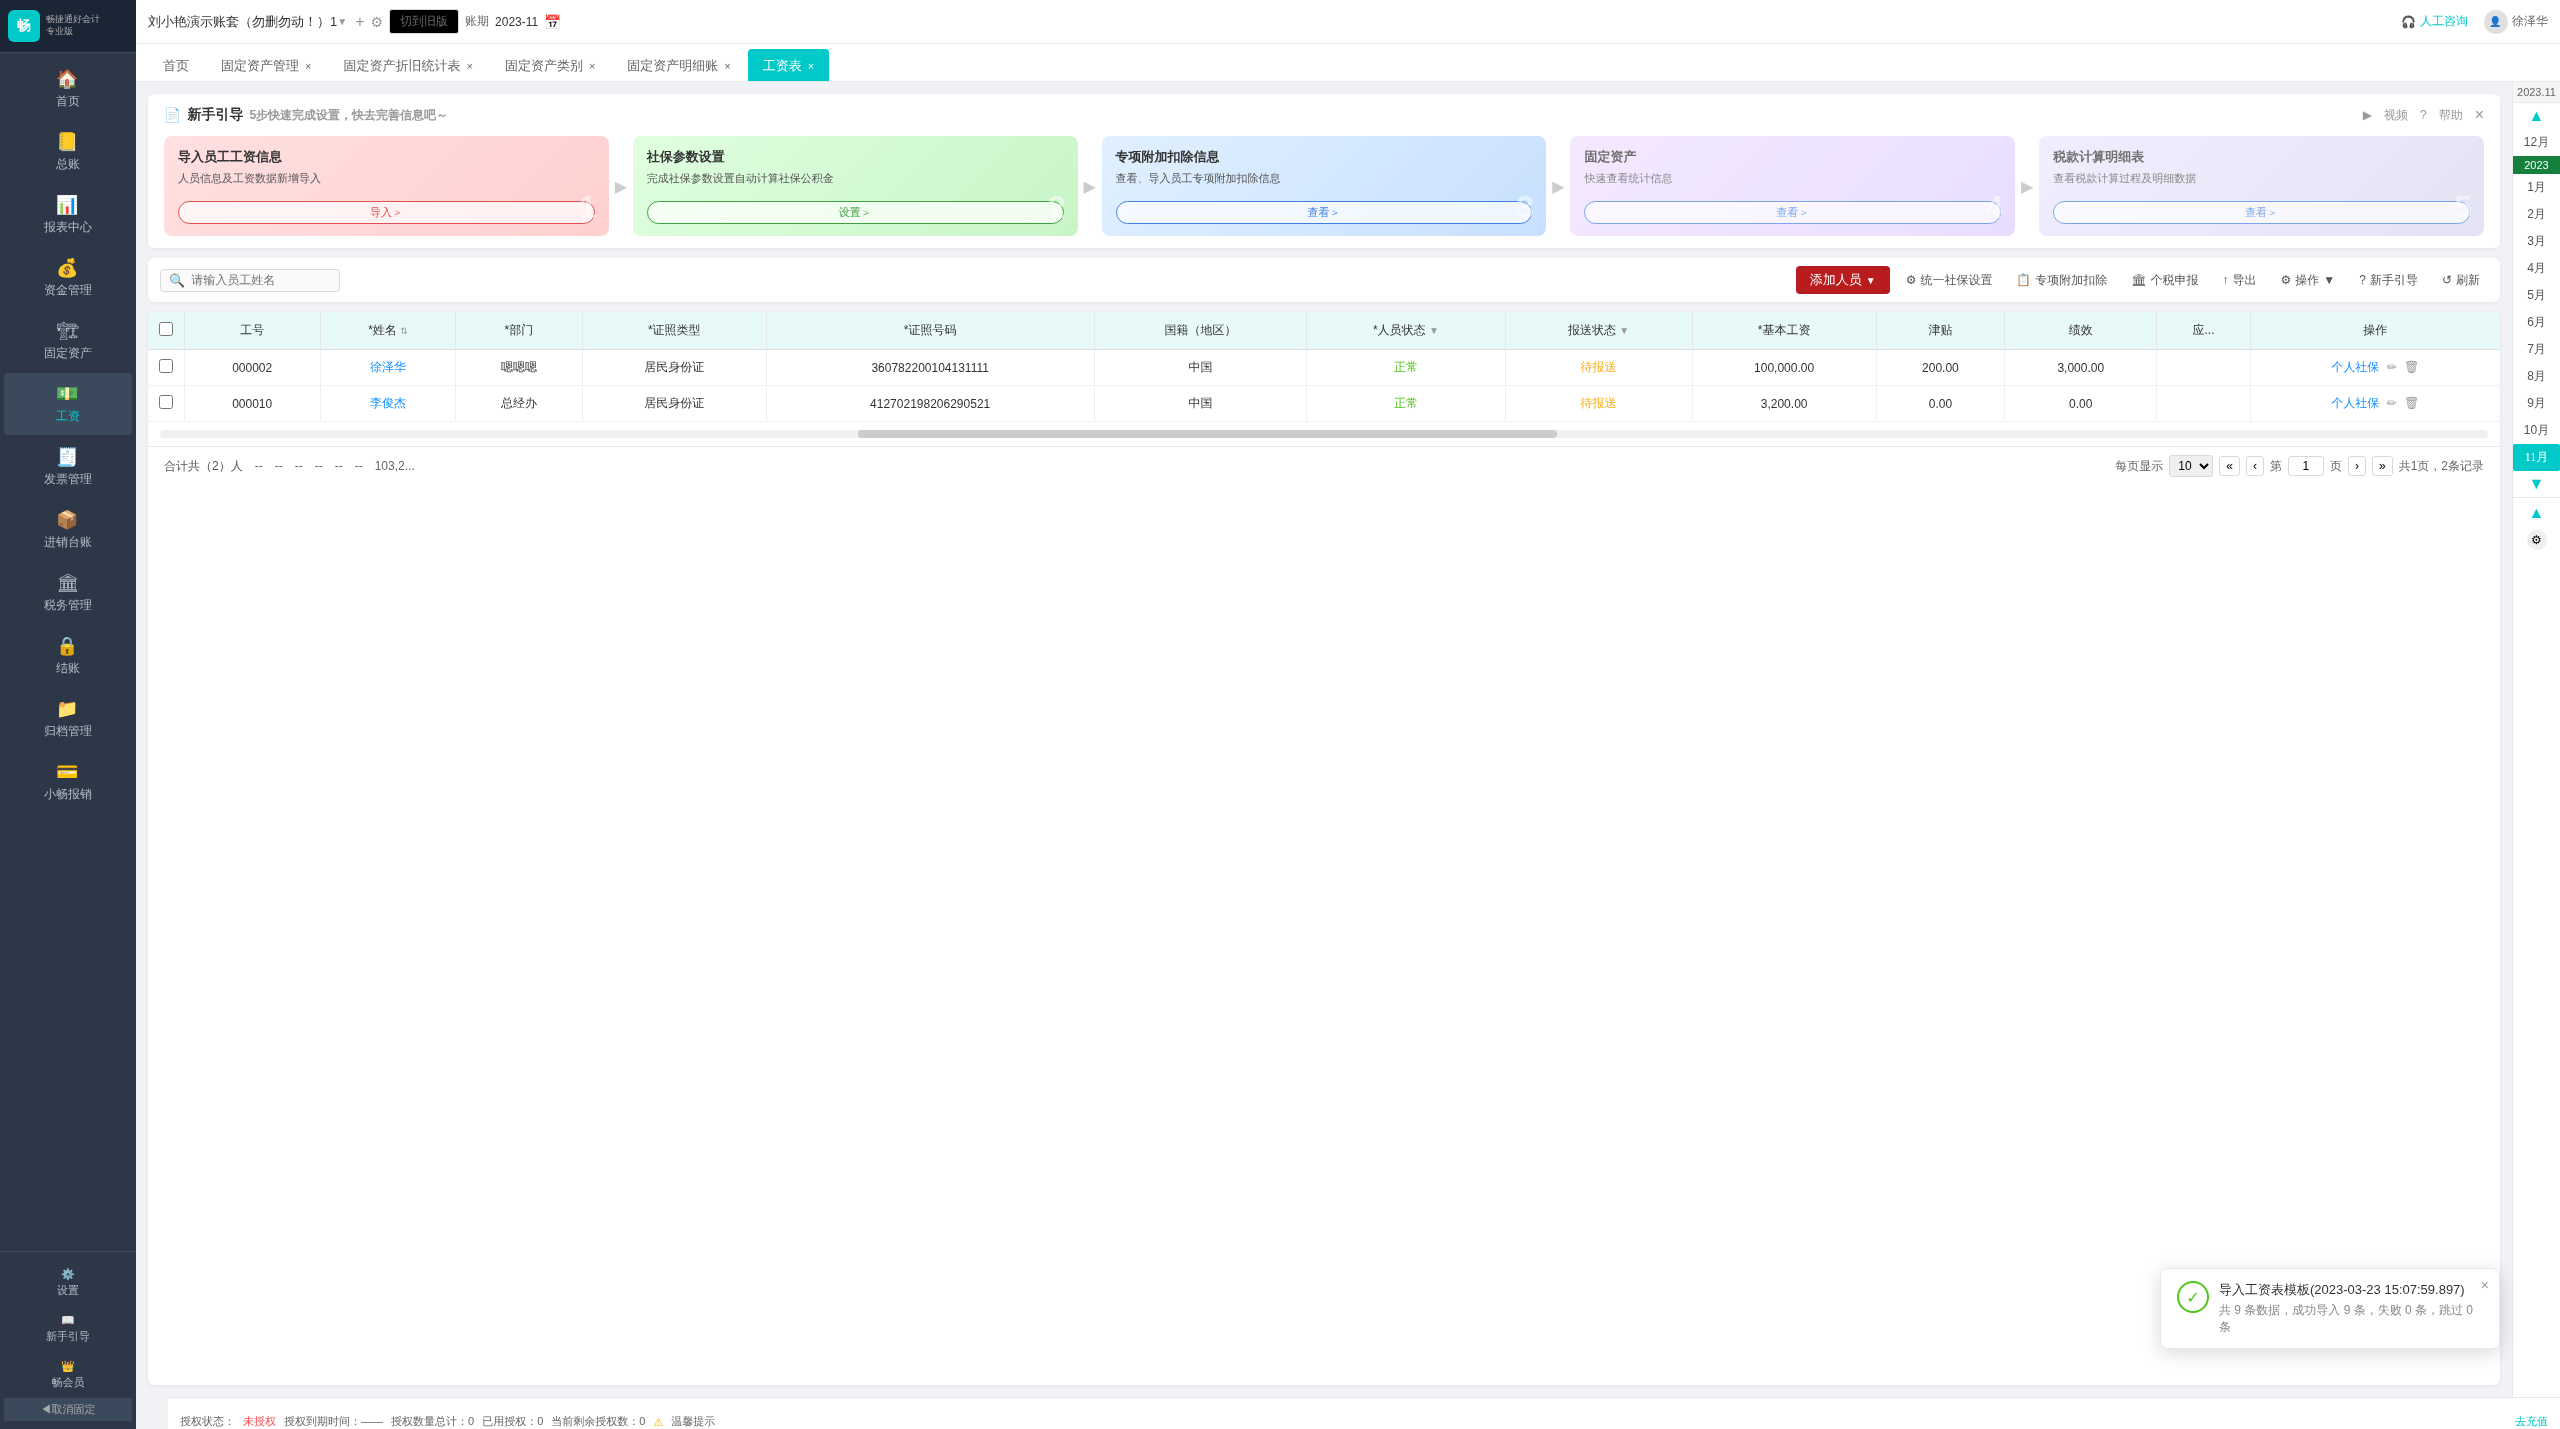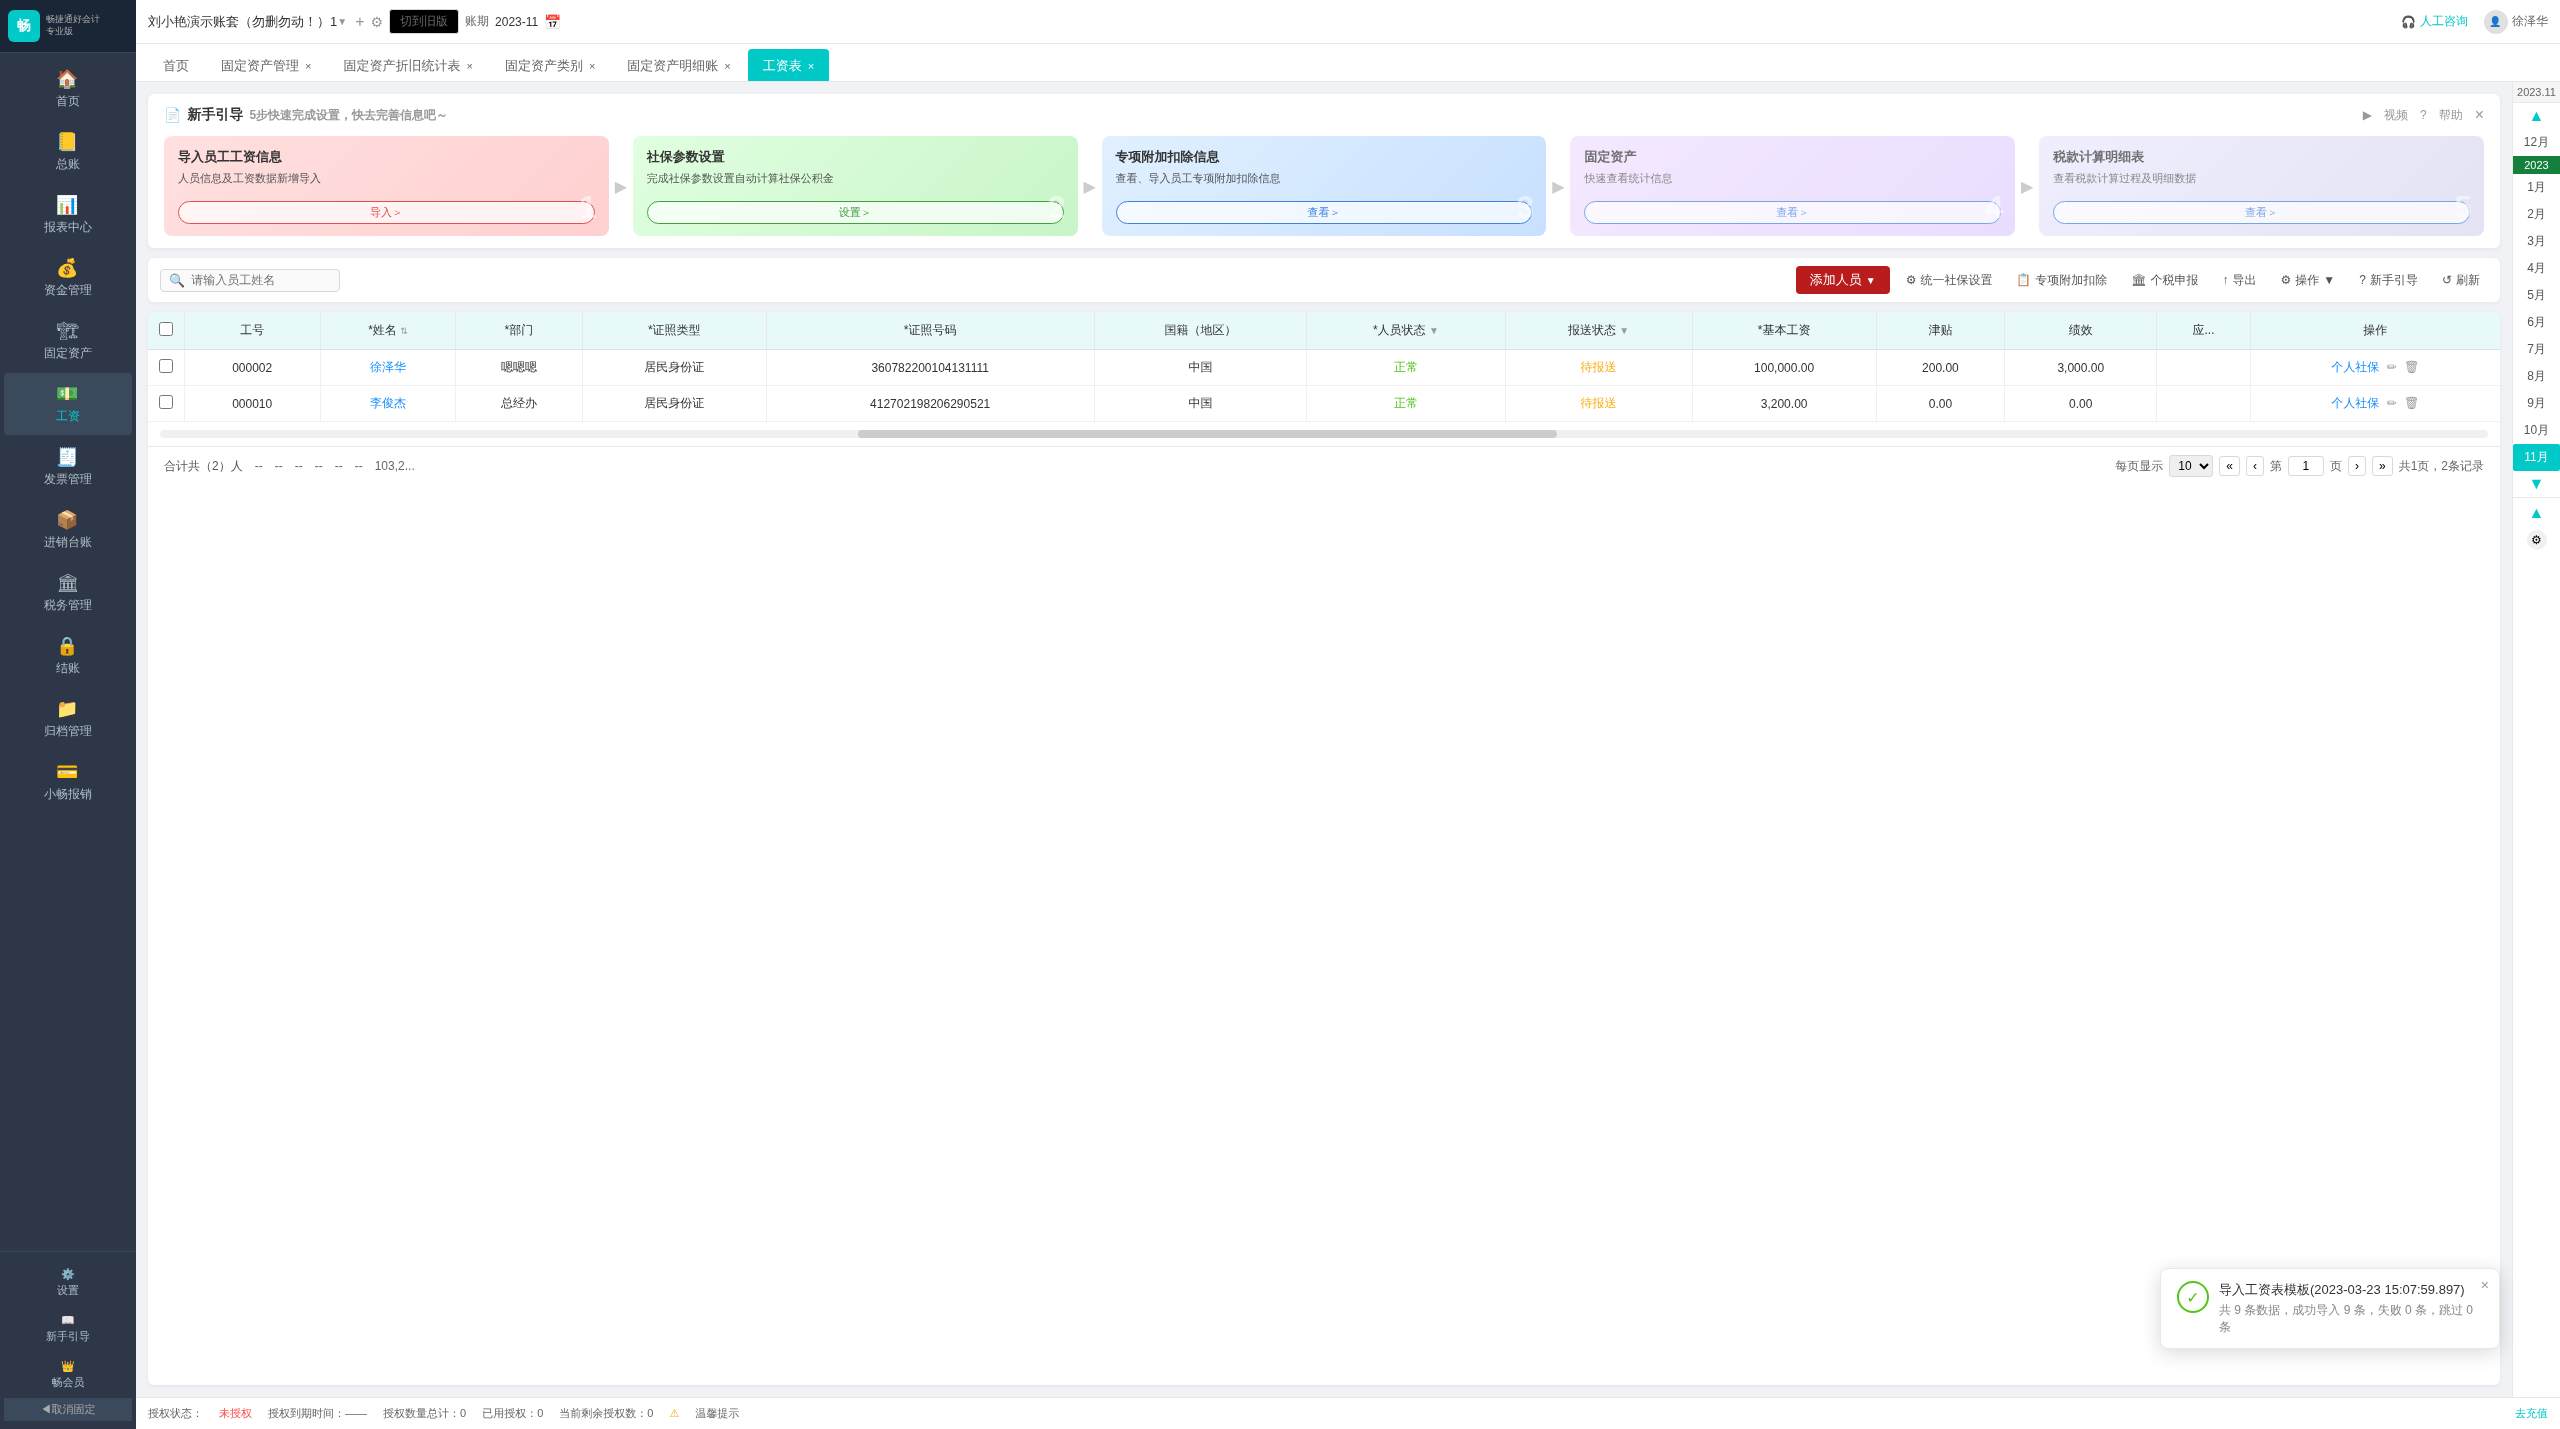--- a/index.html
+++ b/index.html
@@ -264,25 +264,26 @@
     }
     .scroll-thumb {
       position: absolute; left: 30%; width: 30%; height: 100%;
       background: #ccc; border-radius: 4px; cursor: pointer;
     }
 
     
     .status-bar {
       background: #fff;
       height: 32px;
-      display: flex; align-items: center;
+      display: flex; align-items: flex-end;
       padding: 0 12px;
       border-top: 1px solid #e8e8e8;
-      font-size: 11px; color: #666; gap: 16px;
+      font-size: 11px; color: #666; gap: 8px;
       flex-shrink: 0;
+      margin-left: 32px;
     }
     .status-unauthorized { color: #ff4d4f; font-size: 11px; }
     .status-link { color: #00c9c8; cursor: pointer; }
 
     
     .right-panel {
       width: 48px;
       background: #fff;
       border-left: 1px solid #e8e8e8;
       display: flex;
@@ -305,21 +306,21 @@
     .year-label {
       font-size: 11px; color: #333; text-align: center;
       padding: 4px 2px; width: 100%;
     }
     .month-item {
       width: 100%; text-align: center;
       padding: 5px 2px; font-size: 12px;
       color: #555; cursor: pointer;
     }
     .month-item.active {
-      background: #00c9c8; color: #fff; border-radius: 2px;
+      background: #00c9c8; color: #fff; border-radius: 2px; font-family: Liberation Serif, serif;
     }
 
     
     .toast {
       position: fixed;
       bottom: 80px; right: 60px;
       background: #fff;
       border-radius: 8px;
       box-shadow: 0 4px 20px rgba(0,0,0,0.15);
       padding: 12px 16px;

